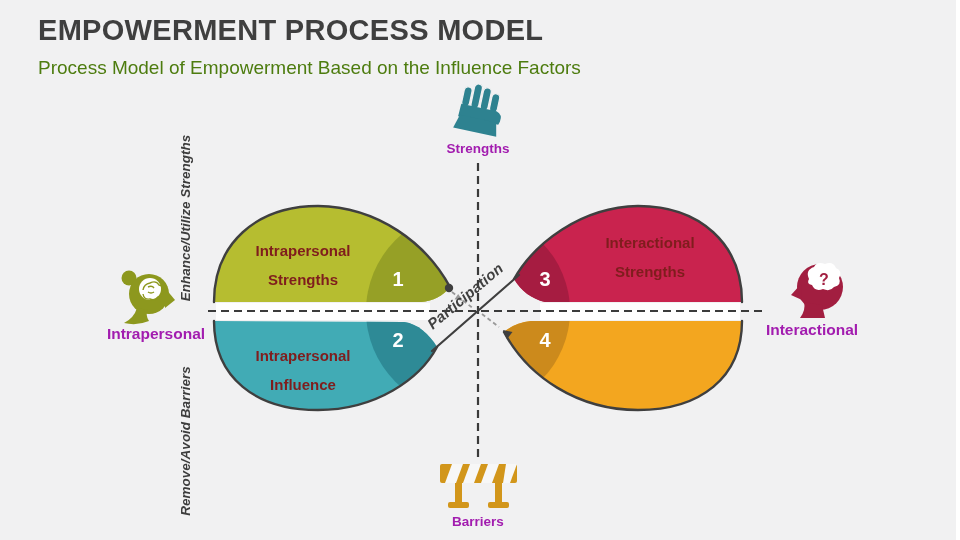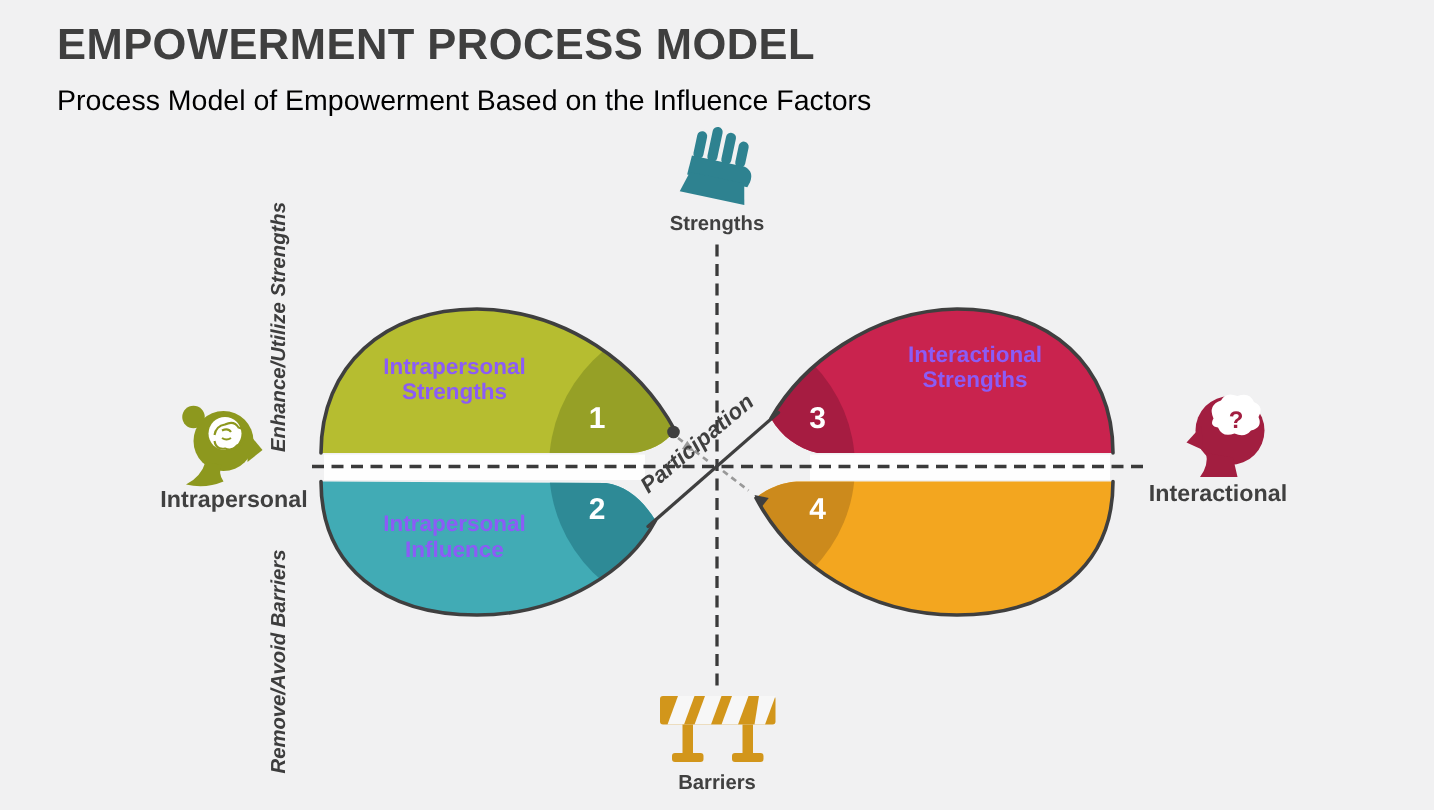--- a/index.html
+++ b/index.html
@@ -1,26 +1,26 @@
 <!DOCTYPE html>
 <html><head>
 <meta charset="utf-8">
 <style>
   html,body{margin:0;padding:0;}
   .slide{position:relative;width:956px;height:540px;background:#F1F1F2;
          font-family:"Liberation Sans",sans-serif;overflow:hidden;}
   .title{position:absolute;left:38px;top:14px;font-size:29px;font-weight:bold;
          color:#3F3F3F;letter-spacing:.3px;}
-  .subtitle{position:absolute;left:38px;top:57px;font-size:19px;color:#000000;}
+  .subtitle{position:absolute;left:38px;top:57px;font-size:19px;color:#4d7c0f;}
   svg.canvas{position:absolute;left:0;top:0;}
-  .lbl{position:absolute;text-align:center;color:#404040;font-weight:bold;}
+  .lbl{position:absolute;text-align:center;color:#a21caf;font-weight:bold;}
   .axis-sm{font-size:13.5px;width:120px;}
   .axis-lg{font-size:15.5px;width:130px;}
-  .qlabel{position:absolute;width:150px;text-align:center;color:#8b5cf6;
-          font-weight:bold;font-size:15px;line-height:17px;}
+  .qlabel{position:absolute;width:150px;text-align:center;color:#7f1d1d;
+          font-weight:bold;font-size:15px;line-height:29px;}
   .qnum{position:absolute;width:24px;text-align:center;color:#fff;
         font-weight:bold;font-size:20px;}
   .vlabel{position:absolute;width:200px;height:18px;text-align:center;
           font-style:italic;font-weight:600;color:#3D3D3D;font-size:13.5px;
           transform:rotate(-90deg);}
   .participation{position:absolute;left:406px;top:287px;width:120px;height:20px;
           text-align:center;font-style:italic;font-weight:bold;font-size:15px;
           color:#3F3F3F;transform:rotate(-40deg);letter-spacing:.2px;}
   .outline{fill:none;stroke:#3F3F3F;stroke-width:2.4;stroke-linecap:round;}
   .dash{fill:none;stroke:#3A3A3A;stroke-width:2.2;stroke-dasharray:8 5;}

